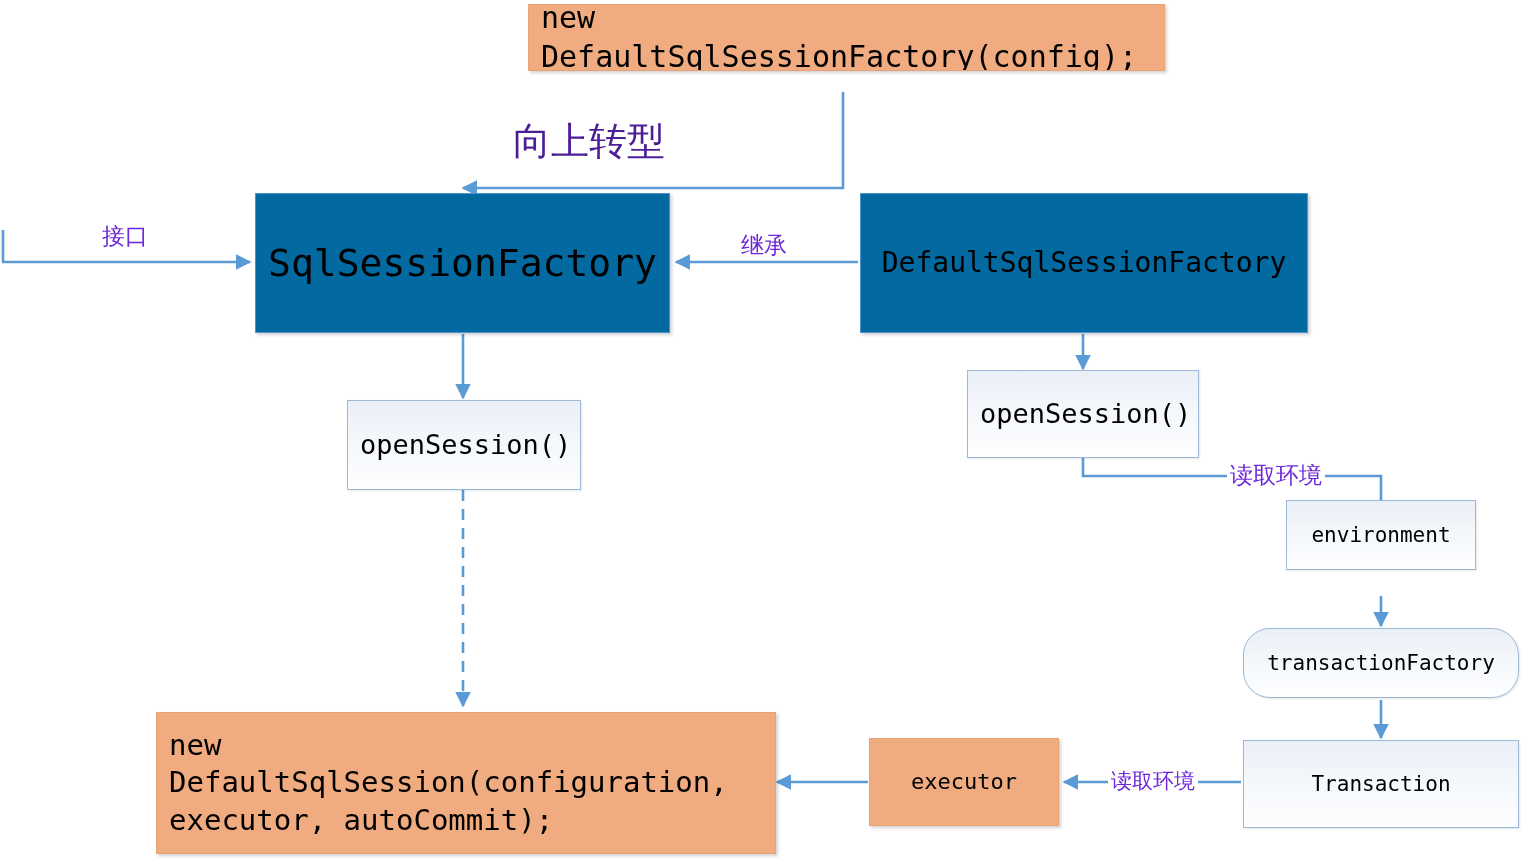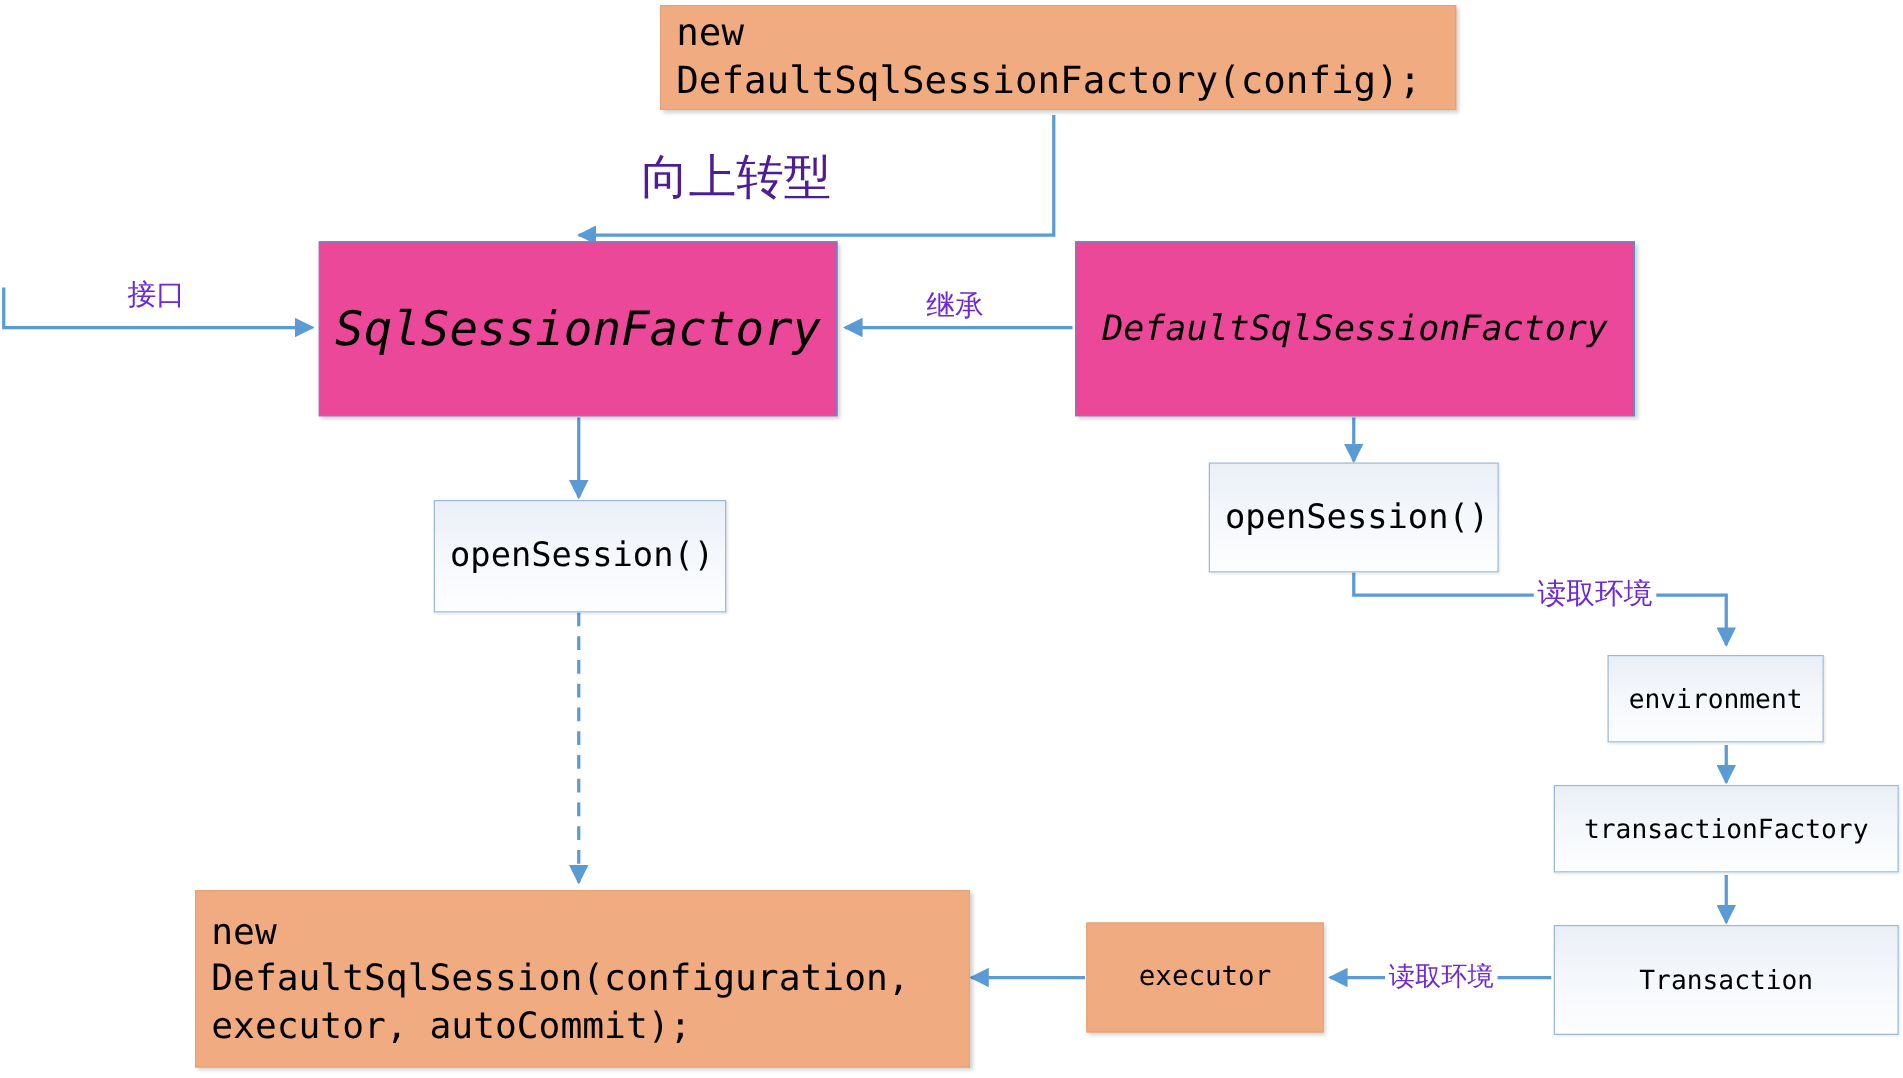--- a/index.html
+++ b/index.html
@@ -39,24 +39,23 @@
     color: #000000;
   }
   
   .node.orange {
     background: #F0AC80;
     border: 1px solid #E8A276;
     box-shadow: 2px 2px 3px rgba(0,0,0,0.18);
   }
   
   .node.blue {
-    background: #ec4899;
+    background: #0369a1;
     border: 1px solid #4E92CE;
     box-shadow: 2px 2px 3px rgba(0,0,0,0.18);
-    font-style: italic;
   }
   
   .node.light {
     background: linear-gradient(to bottom, #EAEFF7 0%, #F4F7FB 45%, #FDFEFF 100%);
     border: 1px solid #9CB9D9;
     box-shadow: 1px 1px 2px rgba(0,0,0,0.10);
   }
   .align-left  .label { text-align: left;  padding-left: 12px; }
   .align-center .label { text-align: center; }
 
@@ -107,45 +106,45 @@
       <path d="M 1381 700 L 1381 738" marker-end="url(#arrow)"></path>
       
       <path d="M 1241 782 L 1064 782" marker-end="url(#arrow)"></path>
       
       <path d="M 868 782 L 777 782" marker-end="url(#arrow)"></path>
        new DefaultSqlSession(...) --&gt;
       <path d="M 463 490 L 463 706" stroke-dasharray="11 8" marker-end="url(#arrow)"></path>
     </g>
   </svg>
 
-  <div class="node orange align-left" style="left:528px; top:4px; width:637px; height:84px; font-size:30px;">
+  <div class="node orange align-left" style="left:528px; top:4px; width:637px; height:67px; font-size:30px;">
     <span class="label">new DefaultSqlSessionFactory(config);</span>
   </div>
 
   <div class="node blue align-center" style="left:255px; top:193px; width:415px; height:140px; font-size:38px;">
     <span class="label">SqlSessionFactory</span>
   </div>
 
   <div class="node blue align-center" style="left:860px; top:193px; width:448px; height:140px; font-size:28px;">
     <span class="label">DefaultSqlSessionFactory</span>
   </div>
 
   <div class="node light align-left" style="left:347px; top:400px; width:234px; height:90px; font-size:27px;">
     <span class="label">openSession()</span>
   </div>
 
   <div class="node light align-left" style="left:967px; top:370px; width:232px; height:88px; font-size:27px;">
     <span class="label">openSession()</span>
   </div>
 
-  <div class="node light align-center" style="left:1286px; top:524px; width:173px; height:70px; font-size:21px;">
+  <div class="node light align-center" style="left:1286px; top:500px; width:190px; height:70px; font-size:21px;">
     <span class="label">environment</span>
   </div>
 
-  <div class="node light align-center" style="left:1243px; top:628px; width:276px; height:70px; font-size:21px;">
+  <div class="node light align-center" style="left:1243px; top:628px; width:276px; height:70px; font-size:21px;border-radius:27px;">
     <span class="label">transactionFactory</span>
   </div>
 
   <div class="node light align-center" style="left:1243px; top:740px; width:276px; height:88px; font-size:21px;">
     <span class="label">Transaction</span>
   </div>
 
   <div class="node orange align-center" style="left:869px; top:738px; width:190px; height:88px; font-size:22px;">
     <span class="label">executor</span>
   </div>

